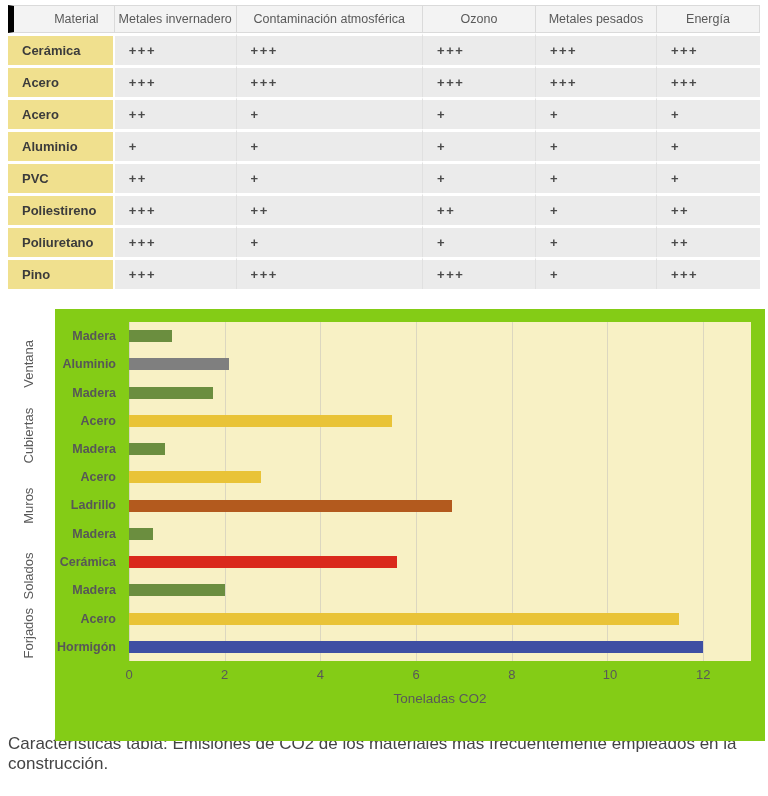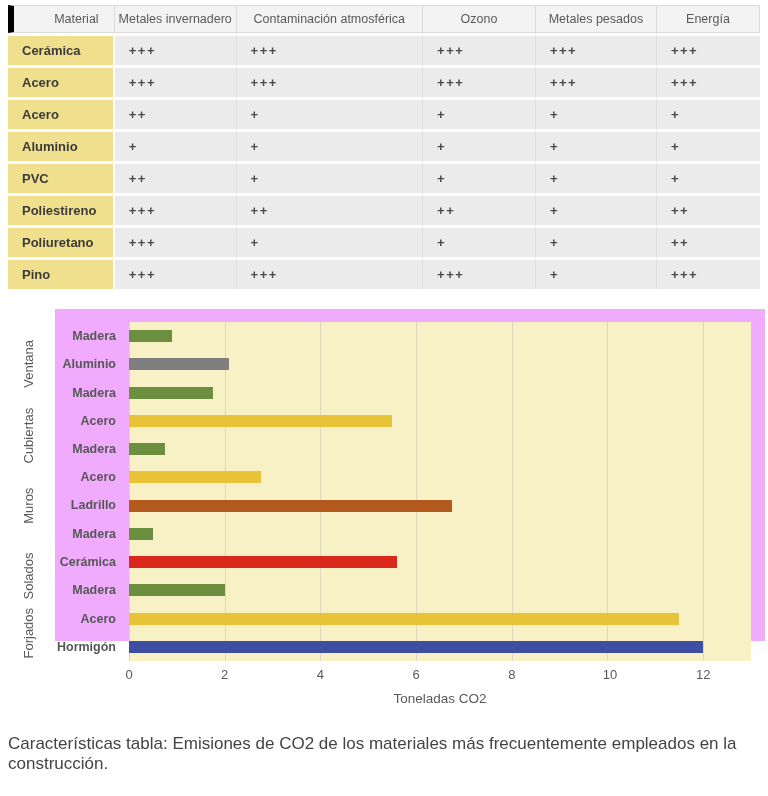--- a/index.html
+++ b/index.html
@@ -34,22 +34,22 @@
   
   .chart-area { position: relative; margin-top: 20px; height: 412px; }
   .group-col { position: absolute; left: 6px; top: 13px; width: 32px; height: 339px; }
   .group-label {
     position: absolute; left: 0; width: 30px;
     writing-mode: vertical-rl; transform: rotate(180deg);
     text-align: center; font-size: 13px; color: #595959; font-weight: 500;
     line-height: 30px; white-space: nowrap;
   }
   .chart-box {
-    position: absolute; left: 47px; top: 0; width: 710px; height: 332px;
-    background: #f0abfc;
+    position: absolute; left: 47px; top: 0; width: 710px; height: 432px;
+    background: #84cc16;
     padding-left: 16px;
   }
   .cat-col { position: absolute; left: 0; top: 13px; width: 70px; height: 339px; }
   .cat-label {
     position: absolute; left: 0; width: 70px; text-align: right; padding-right: 9px;
     font-size: 12.5px; font-weight: 700; color: #575757;
     display: flex; align-items: center; justify-content: flex-end;
   }
   .plot {
     position: absolute; left: 74px; top: 13px; width: 622px; height: 339px;

